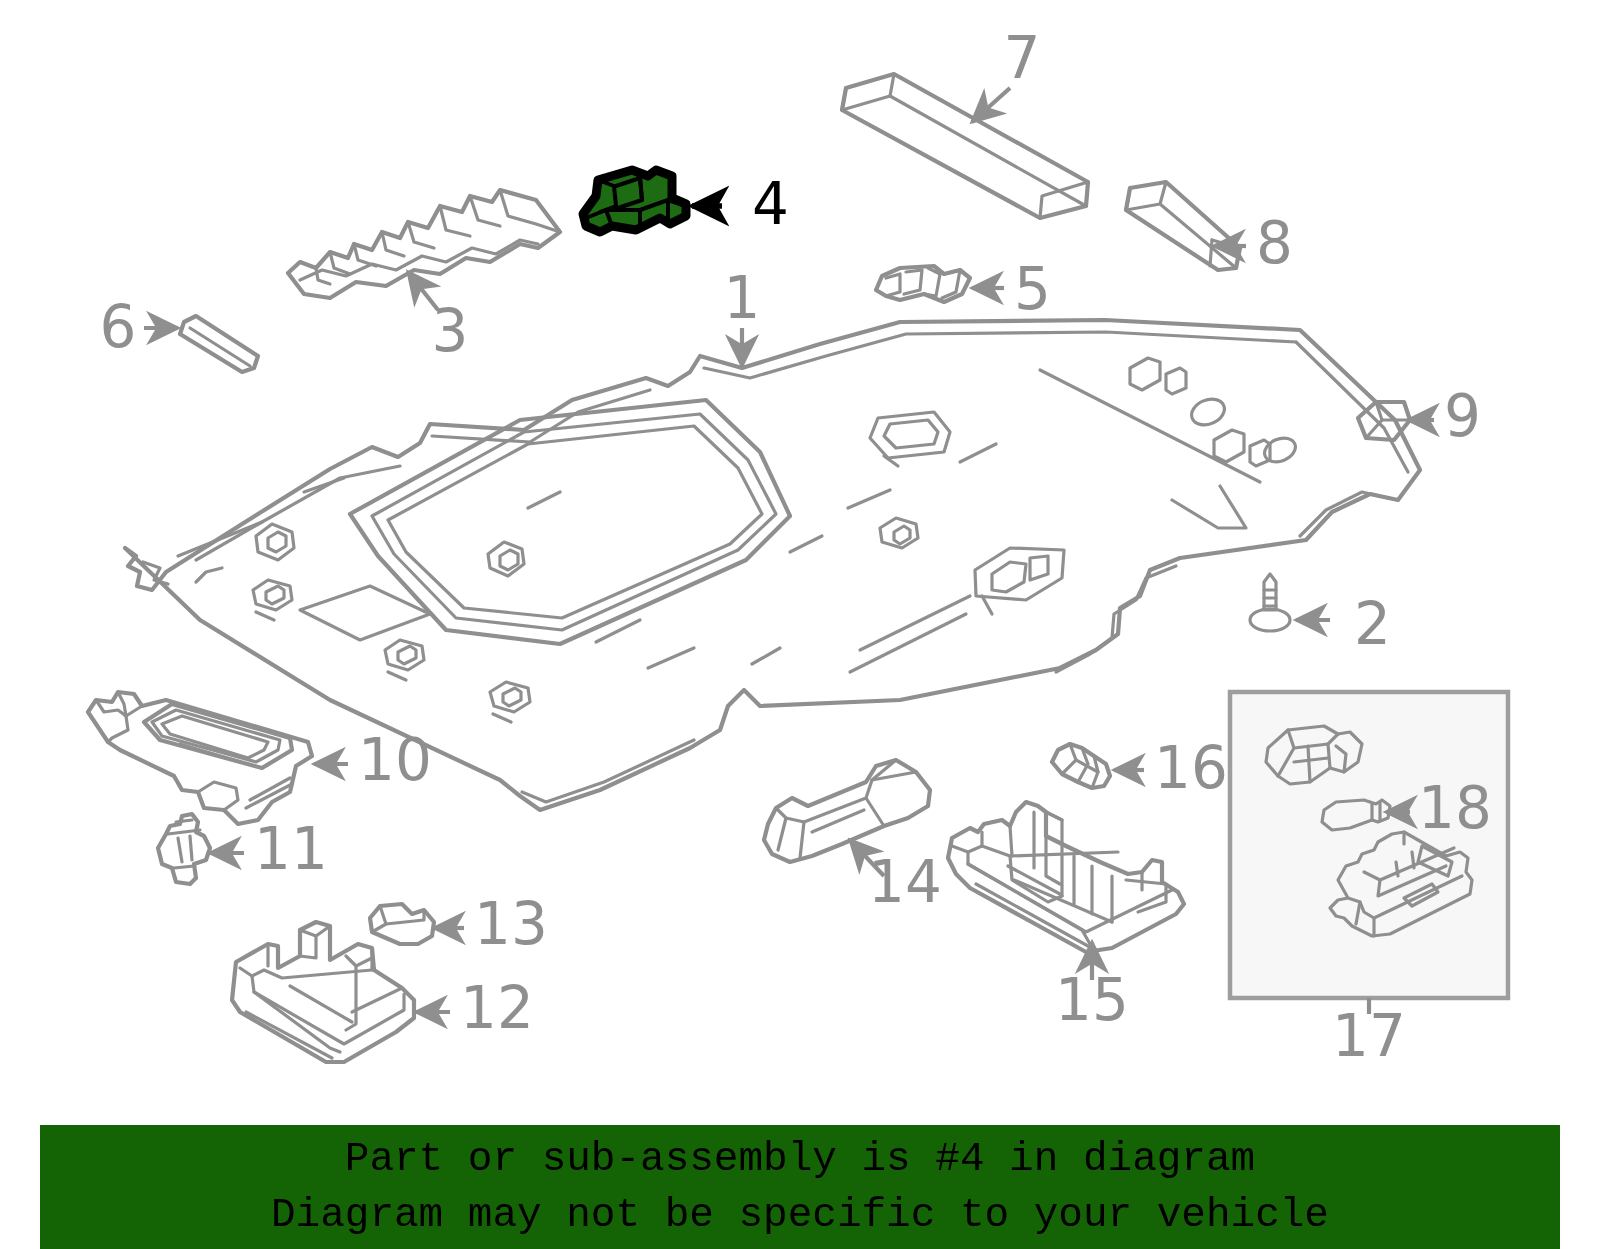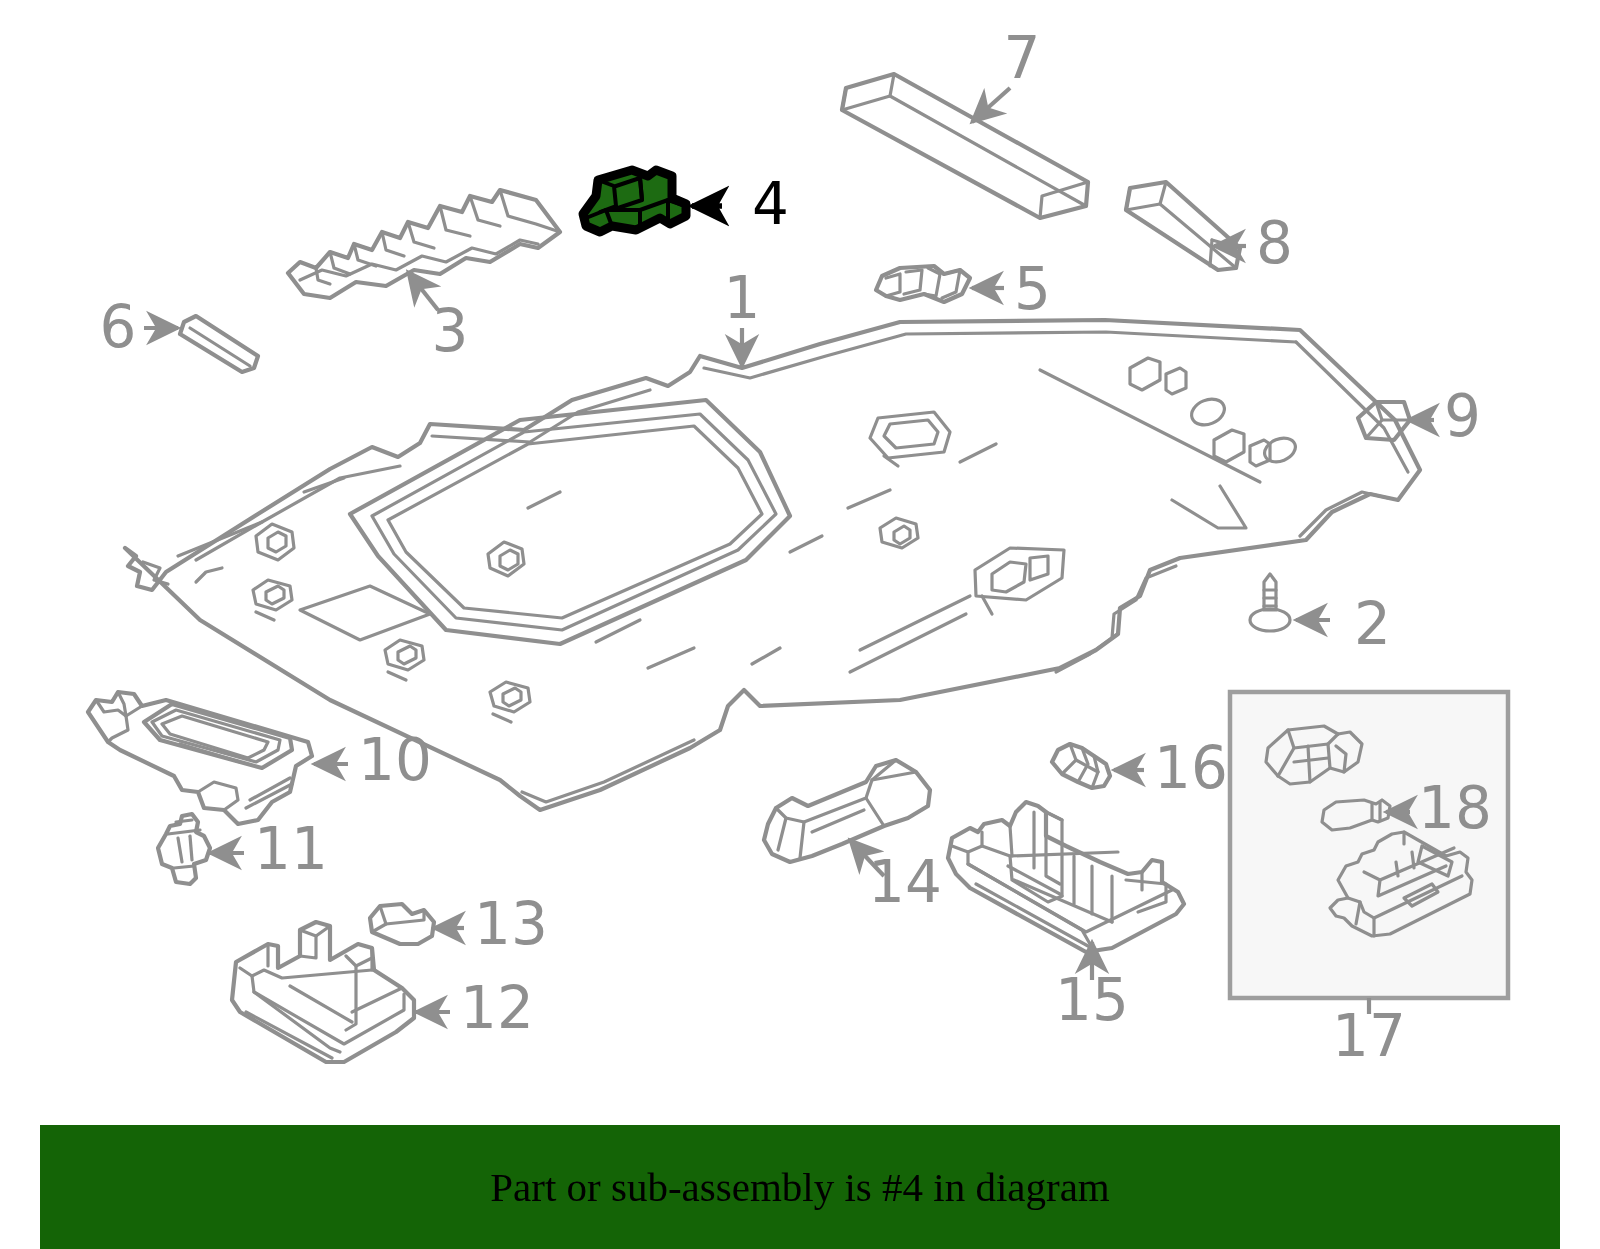--- a/index.html
+++ b/index.html
@@ -7,21 +7,21 @@
   #stage{position:relative;width:1600px;height:1249px;overflow:hidden;background:#fff;}
   #diagram{position:absolute;left:0;top:0;width:1600px;height:1130px;}
   .banner{
     position:absolute;left:40px;top:1125px;width:1520px;height:124px;
     background:#146406;
     display:flex;flex-direction:column;align-items:center;justify-content:center;
     box-sizing:border-box;
   }
   .banner .line{
     color:#000000;
-    font-family:Liberation Serif, serif;
+    font-family:Liberation Mono, monospace;
     font-size:41px;
     line-height:56px;
     letter-spacing:0px;
     white-space:nowrap;
   }
   .num{
     font-family:"DejaVu Sans","Liberation Sans",sans-serif;
     font-size:58px;
     fill:#8f8f8f;
     dominant-baseline:middle;
@@ -406,15 +406,16 @@
       <text class="num" x="905" y="886" text-anchor="middle">14</text>
       <text class="num" x="1092" y="1004" text-anchor="middle">15</text>
       <text class="num" x="1154" y="772" text-anchor="start">16</text>
       <text class="num" x="1369" y="1040" text-anchor="middle">17</text>
       <text class="num" x="1418" y="812" text-anchor="start">18</text>
     </g>
   </svg>
 
   <div class="banner">
     <div class="line">Part or sub-assembly is #4 in diagram</div>
+    <div class="line">Diagram may not be specific to your vehicle</div>
   </div>
 
 </div>
 
 </body></html>

